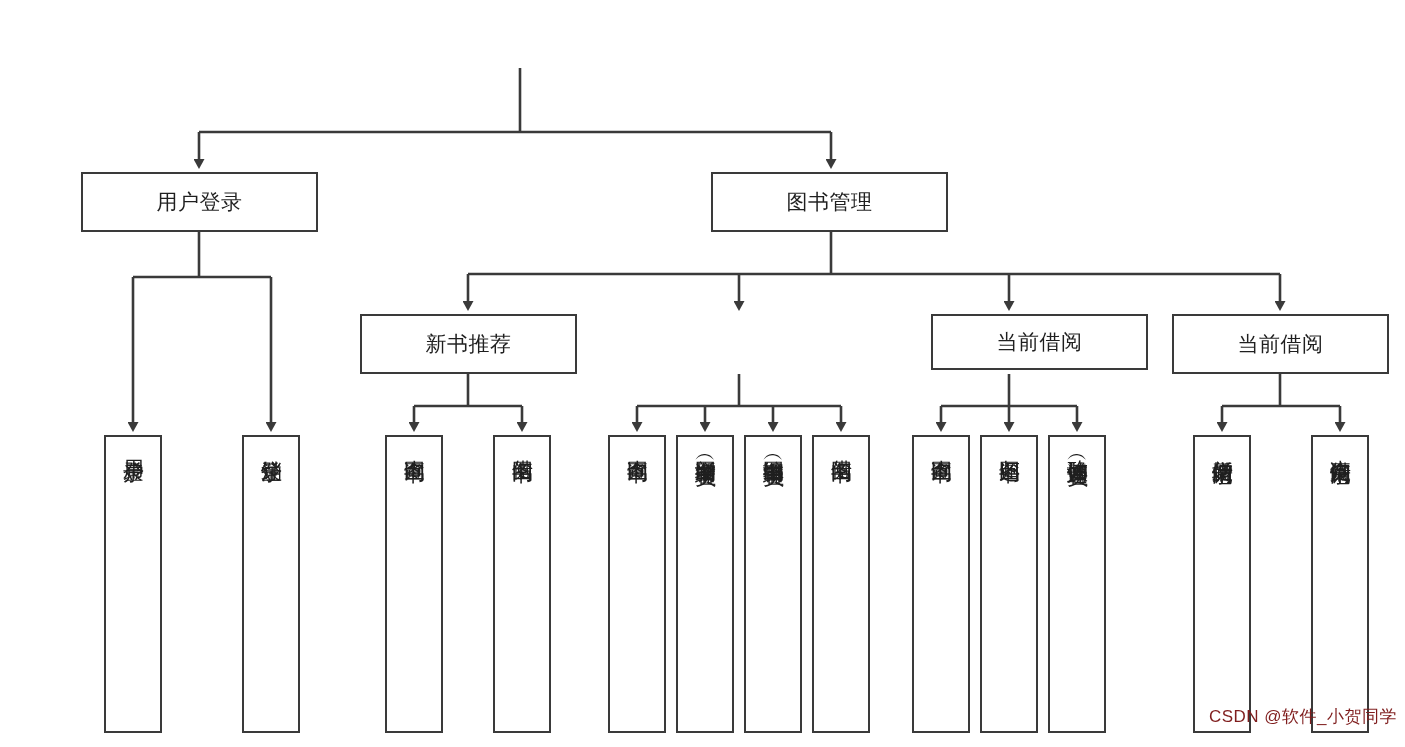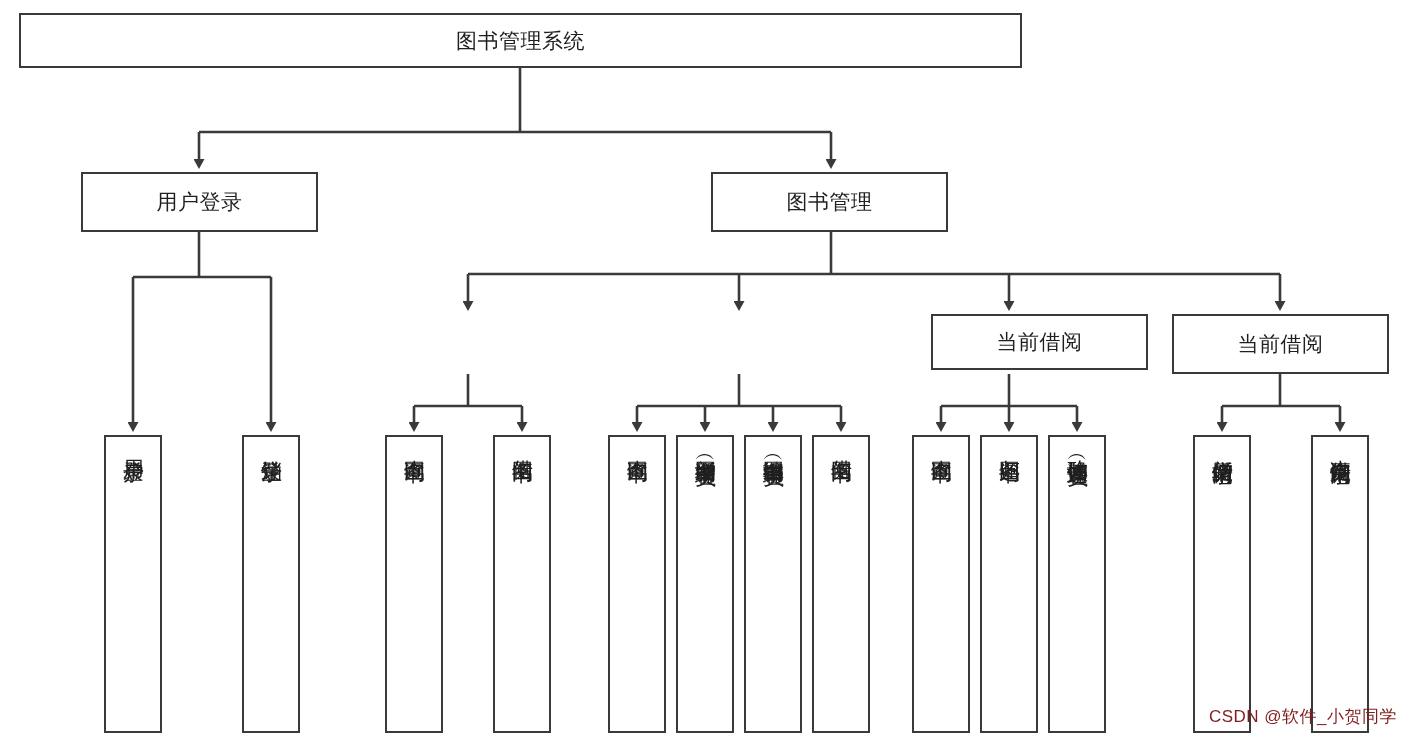--- a/index.html
+++ b/index.html
@@ -114,31 +114,31 @@
       <path d="M1009,406 L1009,423" marker-end="url(#arrow)"></path>
       <path d="M1077,406 L1077,423" marker-end="url(#arrow)"></path>
 
       <path d="M1280,374 L1280,406"></path>
       <path d="M1222,406 L1340,406"></path>
       <path d="M1222,406 L1222,423" marker-end="url(#arrow)"></path>
       <path d="M1340,406 L1340,423" marker-end="url(#arrow)"></path>
     </g>
   </svg>
 
-  <div class="node" style="left:19px; top:13px; width:1003px; height:55px;">
-    <span class="label">图书管理系统</span>
-  </div>
 
   <div class="node" style="left:81px; top:172px; width:237px; height:60px;">
     <span class="label">用户登录</span>
   </div>
   <div class="node" style="left:711px; top:172px; width:237px; height:60px;">
     <span class="label">图书管理</span>
   </div>
 
+  <div class="node" style="left:360px; top:314px; width:217px; height:60px;">
+    <span class="label">新书推荐</span>
+  </div>
   <div class="node" style="left:901px; top:314px; width:217px; height:56px;margin-left:30px;">
     <span class="label">当前借阅</span>
   </div>
   <div class="node" style="left:1172px; top:314px; width:217px; height:60px;">
     <span class="label">当前借阅</span>
   </div>
 
   <div class="node leaf" style="left:104px; top:435px; width:58px; height:298px;">
     <span class="label">用户登录</span>
   </div>

